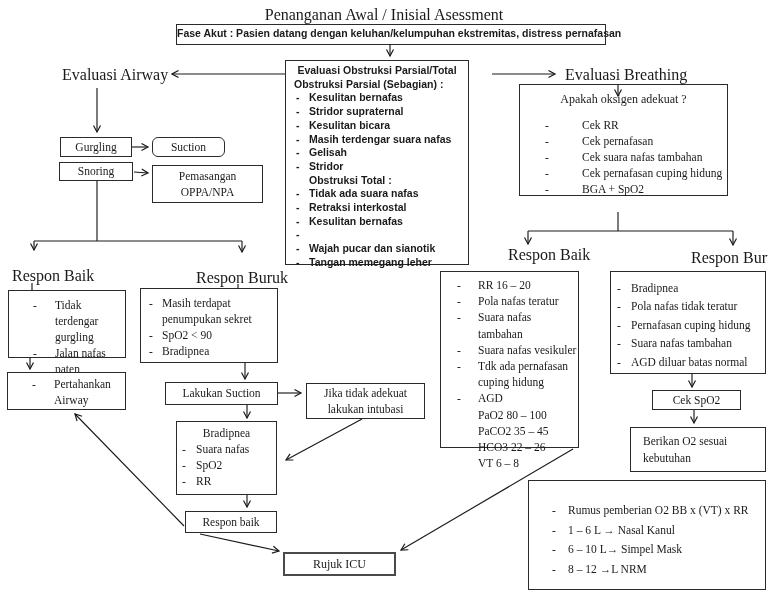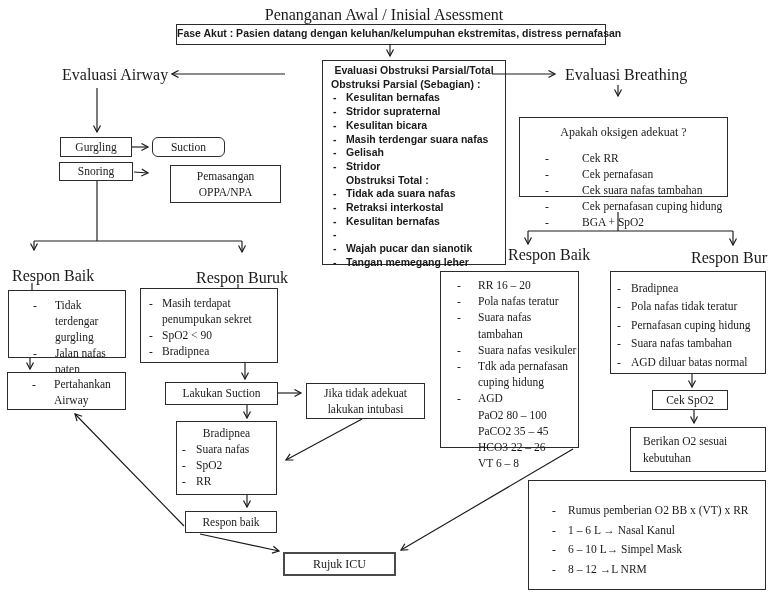--- a/index.html
+++ b/index.html
@@ -90,21 +90,21 @@
       <line x1="733" y1="231" x2="733" y2="245" marker-end="url(#ah)"></line>
       <line x1="692" y1="374" x2="692" y2="387" marker-end="url(#ah)"></line>
       <line x1="694" y1="410" x2="694" y2="423" marker-end="url(#ah)"></line>
     </g>
   </svg>
 
   <div class="lbl ctr" style="left:0;right:0;top:6px;">Penanganan Awal / Inisial Asessment</div>
 
   <div class="box zbox faseakut" style="left:176px;top:24px;width:430px;height:21px;">Fase Akut : Pasien datang dengan keluhan/kelumpuhan ekstremitas, distress pernafasan</div>
 
-  <div class="box zbox sansbox" style="left:285px;top:60px;width:184px;height:205px;padding-top:3px;margin-left:37px;">
+  <div class="box zbox sansbox" style="left:285px;top:60px;width:184px;height:205px;padding-top:3px;">
     <div class="bx-title">Evaluasi Obstruksi Parsial/Total</div>
     <div class="hd1">Obstruksi Parsial (Sebagian) :</div>
     <div class="li">
         <span class="dash"></span>
         <span class="txt">Kesulitan bernafas</span>
       </div>
     <div class="li">
         <span class="dash"></span>
         <span class="txt">Stridor supraternal</span>
       </div>
@@ -148,21 +148,21 @@
         <span class="dash"></span>
         <span class="txt">Tangan memegang leher</span>
       </div>
   </div>
 
   <div class="lbl" style="left:62px;top:66px;">Evaluasi Airway</div>
 
   <div class="box zbox serifbody ctr" style="left:60px;top:137px;width:72px;height:20px;line-height:18px;">Gurgling</div>
   <div class="box zbox serifbody ctr" style="left:152px;top:137px;width:73px;height:20px;line-height:18px;border-radius:6px;">Suction</div>
   <div class="box zbox serifbody ctr" style="left:59px;top:162px;width:74px;height:19px;line-height:17px;">Snoring</div>
-  <div class="box zbox serifbody ctr" style="left:152px;top:165px;width:111px;height:38px;padding:2px 10px;margin-left:18px;">Pemasangan OPPA/NPA</div>
+  <div class="box zbox serifbody ctr" style="left:152px;top:165px;width:111px;height:38px;padding:2px 10px;">Pemasangan OPPA/NPA</div>
 
   <div class="lbl" style="left:12px;top:267px;">Respon Baik</div>
   <div class="lbl" style="left:196px;top:269px;">Respon Buruk</div>
 
   <div class="box zbox serifbody indentBig" style="left:8px;top:290px;width:118px;height:68px;padding-top:6px;">
     <div class="li">
         <span class="dash"></span>
         <span class="txt">Tidak terdengar gurgling</span>
       </div>
     <div class="li">
@@ -212,21 +212,21 @@
         <span class="txt">RR</span>
       </div>
   </div>
 
   <div class="box zbox serifbody ctr" style="left:185px;top:511px;width:92px;height:22px;line-height:20px;">Respon baik</div>
 
   <div class="box zbox ctr" style="left:283px;top:552px;width:113px;height:24px;line-height:21px;font-size:12px;border-width:2px;border-color:#4a4a4a;">Rujuk ICU</div>
 
   <div class="lbl" style="left:565px;top:66px;">Evaluasi Breathing</div>
 
-  <div class="box zbox serifbody oksigen" style="left:519px;top:117px;width:209px;height:80px;">
+  <div class="box zbox serifbody oksigen" style="left:519px;top:84px;width:209px;height:112px;">
     <div class="bx-title">Apakah oksigen adekuat ?</div>
     <div class="li">
         <span class="dash"></span>
         <span class="txt">Cek RR</span>
       </div>
     <div class="li">
         <span class="dash"></span>
         <span class="txt">Cek pernafasan</span>
       </div>
     <div class="li">
@@ -293,21 +293,21 @@
     <div class="li">
         <span class="dash"></span>
         <span class="txt">Suara nafas tambahan</span>
       </div>
     <div class="li">
         <span class="dash"></span>
         <span class="txt">AGD diluar batas normal</span>
       </div>
   </div>
 
-  <div class="box zbox serifbody ctr" style="left:652px;top:390px;width:76px;height:20px;line-height:18px;font-family:Liberation Serif, serif;">Cek SpO2</div>
+  <div class="box zbox serifbody ctr" style="left:652px;top:390px;width:89px;height:20px;line-height:18px;font-family:Liberation Serif, serif;">Cek SpO2</div>
 
   <div class="box zbox serifbody" style="left:630px;top:427px;width:136px;height:45px;padding:5px 6px 0 12px;line-height:17px;">Berikan O2 sesuai kebutuhan</div>
 
   <div class="box zbox serifbody rumus" style="left:528px;top:480px;width:238px;height:110px;">
     <div class="li">
         <span class="dash"></span>
         <span class="txt">Rumus pemberian O2 BB x (VT) x RR</span>
       </div>
     <div class="li">
         <span class="dash"></span>

